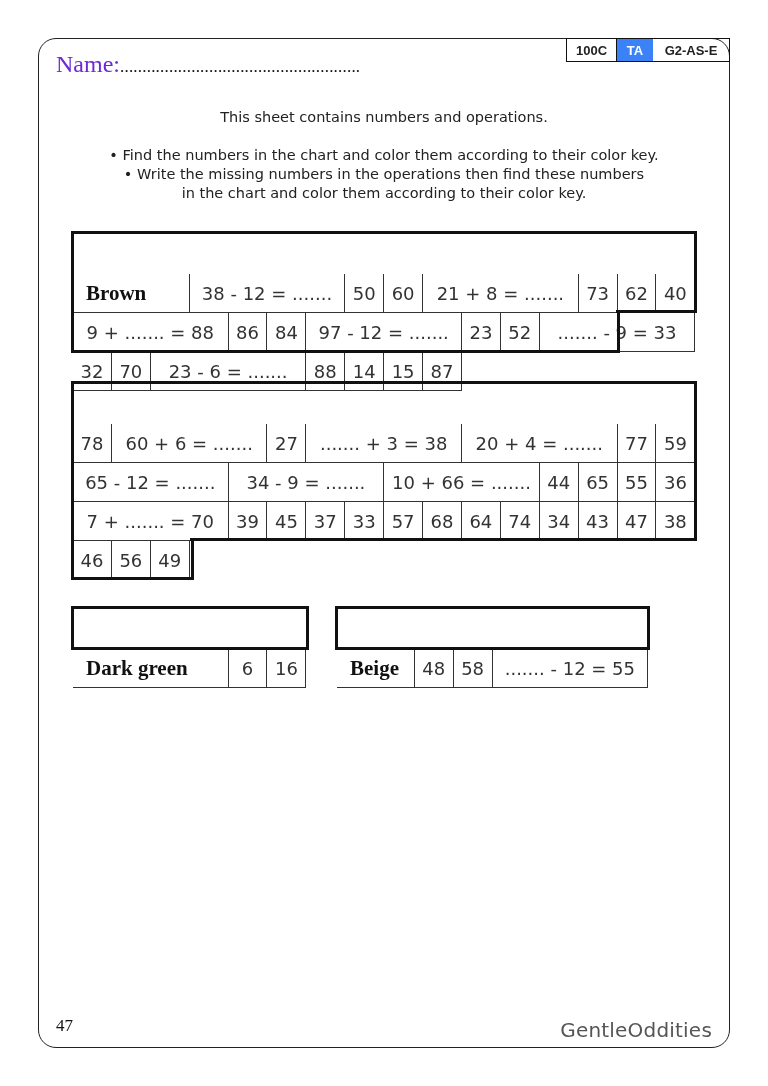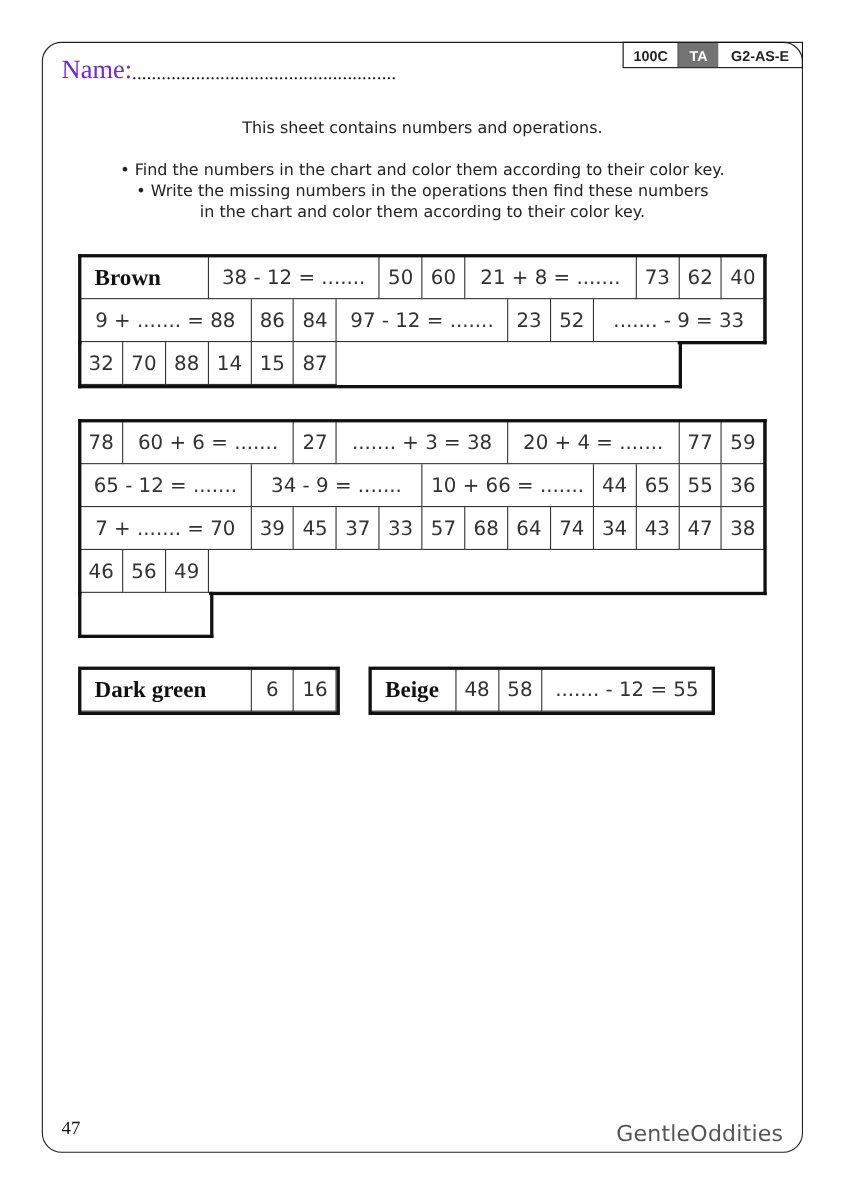--- a/index.html
+++ b/index.html
@@ -13,27 +13,27 @@
   }
   .name-dots {
     position: absolute; left: 120px; top: 57px; font-family: "Liberation Serif", serif; font-size: 17px; letter-spacing: 0.2px; color: #111;
   }
   .code-box {
     position: absolute; left: 566px; top: 38px; height: 24px; display: flex; border: 1.5px solid #111; box-sizing: border-box;
     font-family: "Liberation Sans", sans-serif; font-weight: bold; font-size: 13px;
   }
   .code-box span { display: flex; align-items: center; justify-content: center; padding: 0 7px; }
   .code-box .c1 { width: 50px; box-sizing: border-box; border-right: 1.5px solid #111; }
-  .code-box .c2 { width: 36px; box-sizing: border-box; background: #737373; color: #fff; }
+  .code-box .c2 { width: 36px; box-sizing: border-box; background: #3b82f6; color: #fff; }
   .code-box .c3 { width: 76px; box-sizing: border-box; }
   .instructions { position: absolute; left: 0; width: 768px; top: 108px; text-align: center; font-size: 14.5px; line-height: 19px; color: #222; }
   .instructions p { margin: 0; }
   .instructions .gap { height: 19px; }
 
-  .grid { position: absolute; }
+  .grid { position: absolute; margin-top: 41px; }
   .grid .row { display: flex; height: 39px; }
   .cell {
     box-sizing: border-box; height: 39px; border-right: 1.5px solid #333; border-bottom: 1.5px solid #333;
     display: flex; align-items: center; justify-content: center;
     font-size: 18px; color: #333; white-space: nowrap;
   }
   .u1 { width: 38.9px; }
   .u2 { width: 77.8px; }
   .u3 { width: 116.7px; }
   .u4 { width: 155.6px; }
@@ -81,20 +81,21 @@
     <div class="cell u1">86</div>
     <div class="cell u1">84</div>
     <div class="cell u4">97 - 12 = .......</div>
     <div class="cell u1">23</div>
     <div class="cell u1">52</div>
     <div class="cell u4">....... - 9 = 33</div>
   </div>
   <div class="row">
     <div class="cell u1">32</div>
     <div class="cell u1">70</div>
+    <div class="cell u4">23 - 6 = .......</div>
     <div class="cell u1">88</div>
     <div class="cell u1">14</div>
     <div class="cell u1">15</div>
     <div class="cell u1">87</div>
   </div>
 </div>
 
 <div class="outline" style="left:71px; top:231px; width:626px; height:82px; border-bottom:none;"></div>
 <div class="outline" style="left:71px; top:310px; width:549px; height:43px; border-top:none;"></div>
 <div class="outline" style="left:616px; top:310px; width:81px; height:3.5px; border:none; border-top:3.5px solid #111;"></div>

